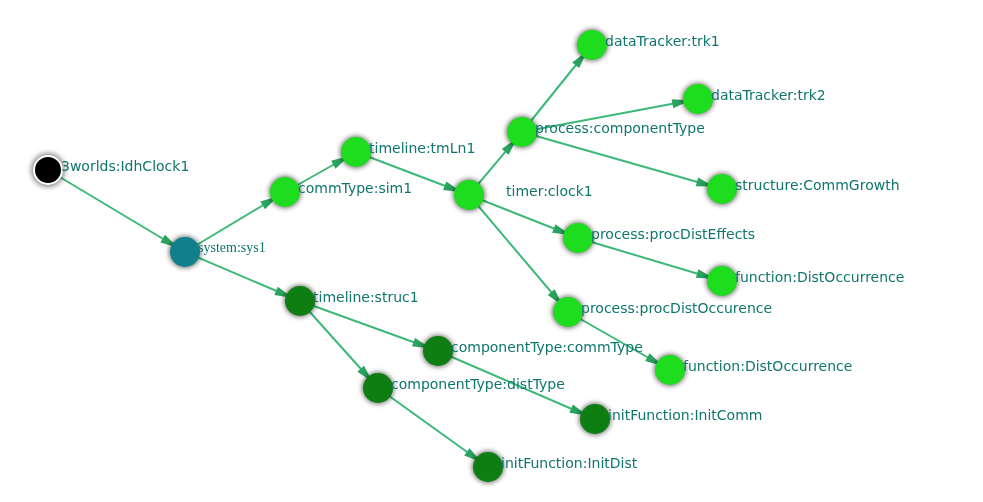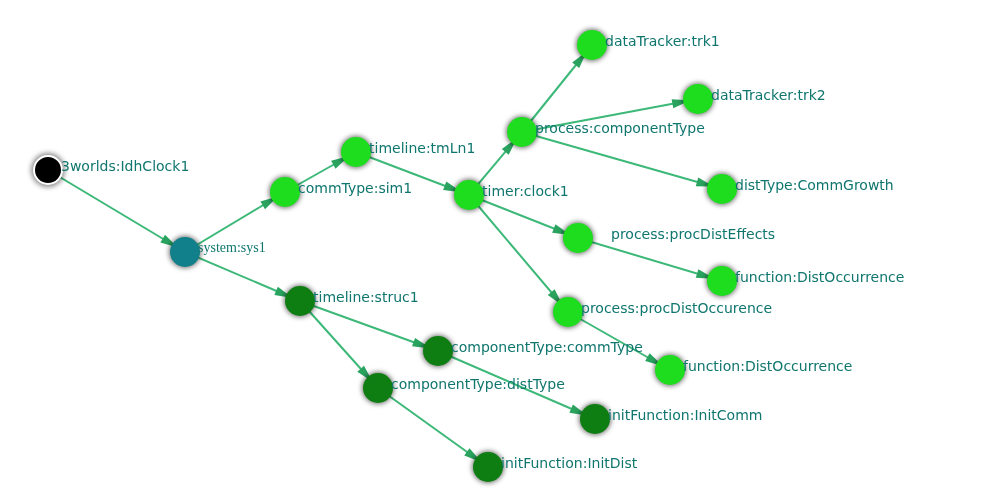--- a/index.html
+++ b/index.html
@@ -81,31 +81,31 @@
   <div id="node-layer">
       <div class="node ringed" style="left: 33px; top: 155px; width: 30px; height: 30px; background: rgb(0, 0, 0);"></div>
       <span class="node-label" style="left: 61px; top: 157px;">3worlds:IdhClock1</span>
       <div class="node" style="left: 170px; top: 237px; width: 30px; height: 30px; background: rgb(18, 128, 138);"></div>
       <span class="node-label" style="left: 198px; top: 239px; font-family: Liberation Serif, serif;">system:sys1</span>
       <div class="node" style="left: 270px; top: 177px; width: 30px; height: 30px; background: rgb(30, 220, 30);"></div>
       <span class="node-label" style="left: 298px; top: 179px;">commType:sim1</span>
       <div class="node" style="left: 341px; top: 137px; width: 30px; height: 30px; background: rgb(30, 220, 30);"></div>
       <span class="node-label" style="left: 369px; top: 139px;">timeline:tmLn1</span>
       <div class="node" style="left: 454px; top: 180px; width: 30px; height: 30px; background: rgb(30, 220, 30);"></div>
-      <span class="node-label" style="left: 482px; top: 182px;">timer:clock1</span>
+      <span class="node-label" style="left: 506px; top: 182px;">timer:clock1</span>
       <div class="node" style="left: 507px; top: 117px; width: 30px; height: 30px; background: rgb(30, 220, 30);"></div>
       <span class="node-label" style="left: 535px; top: 119px;">process:componentType</span>
       <div class="node" style="left: 577px; top: 30px; width: 30px; height: 30px; background: rgb(30, 220, 30);"></div>
       <span class="node-label" style="left: 605px; top: 32px;">dataTracker:trk1</span>
       <div class="node" style="left: 683px; top: 84px; width: 30px; height: 30px; background: rgb(30, 220, 30);"></div>
       <span class="node-label" style="left: 711px; top: 86px;">dataTracker:trk2</span>
       <div class="node" style="left: 707px; top: 174px; width: 30px; height: 30px; background: rgb(30, 220, 30);"></div>
-      <span class="node-label" style="left: 735px; top: 176px;">distType:CommGrowth</span>
+      <span class="node-label" style="left: 735px; top: 176px;">structure:CommGrowth</span>
       <div class="node" style="left: 563px; top: 223px; width: 30px; height: 30px; background: rgb(30, 220, 30);"></div>
-      <span class="node-label" style="left: 591px; top: 225px; margin-left: 20px;">process:procDistEffects</span>
+      <span class="node-label" style="left: 591px; top: 225px;">process:procDistEffects</span>
       <div class="node" style="left: 707px; top: 266px; width: 30px; height: 30px; background: rgb(30, 220, 30);"></div>
       <span class="node-label" style="left: 735px; top: 268px;">function:DistOccurrence</span>
       <div class="node" style="left: 553px; top: 297px; width: 30px; height: 30px; background: rgb(30, 220, 30);"></div>
       <span class="node-label" style="left: 581px; top: 299px;">process:procDistOccurence</span>
       <div class="node" style="left: 655px; top: 355px; width: 30px; height: 30px; background: rgb(30, 220, 30);"></div>
       <span class="node-label" style="left: 683px; top: 357px;">function:DistOccurrence</span>
       <div class="node" style="left: 285px; top: 286px; width: 30px; height: 30px; background: rgb(15, 126, 18);"></div>
       <span class="node-label" style="left: 313px; top: 288px;">timeline:struc1</span>
       <div class="node" style="left: 423px; top: 336px; width: 30px; height: 30px; background: rgb(15, 126, 18);"></div>
       <span class="node-label" style="left: 451px; top: 338px;">componentType:commType</span>

